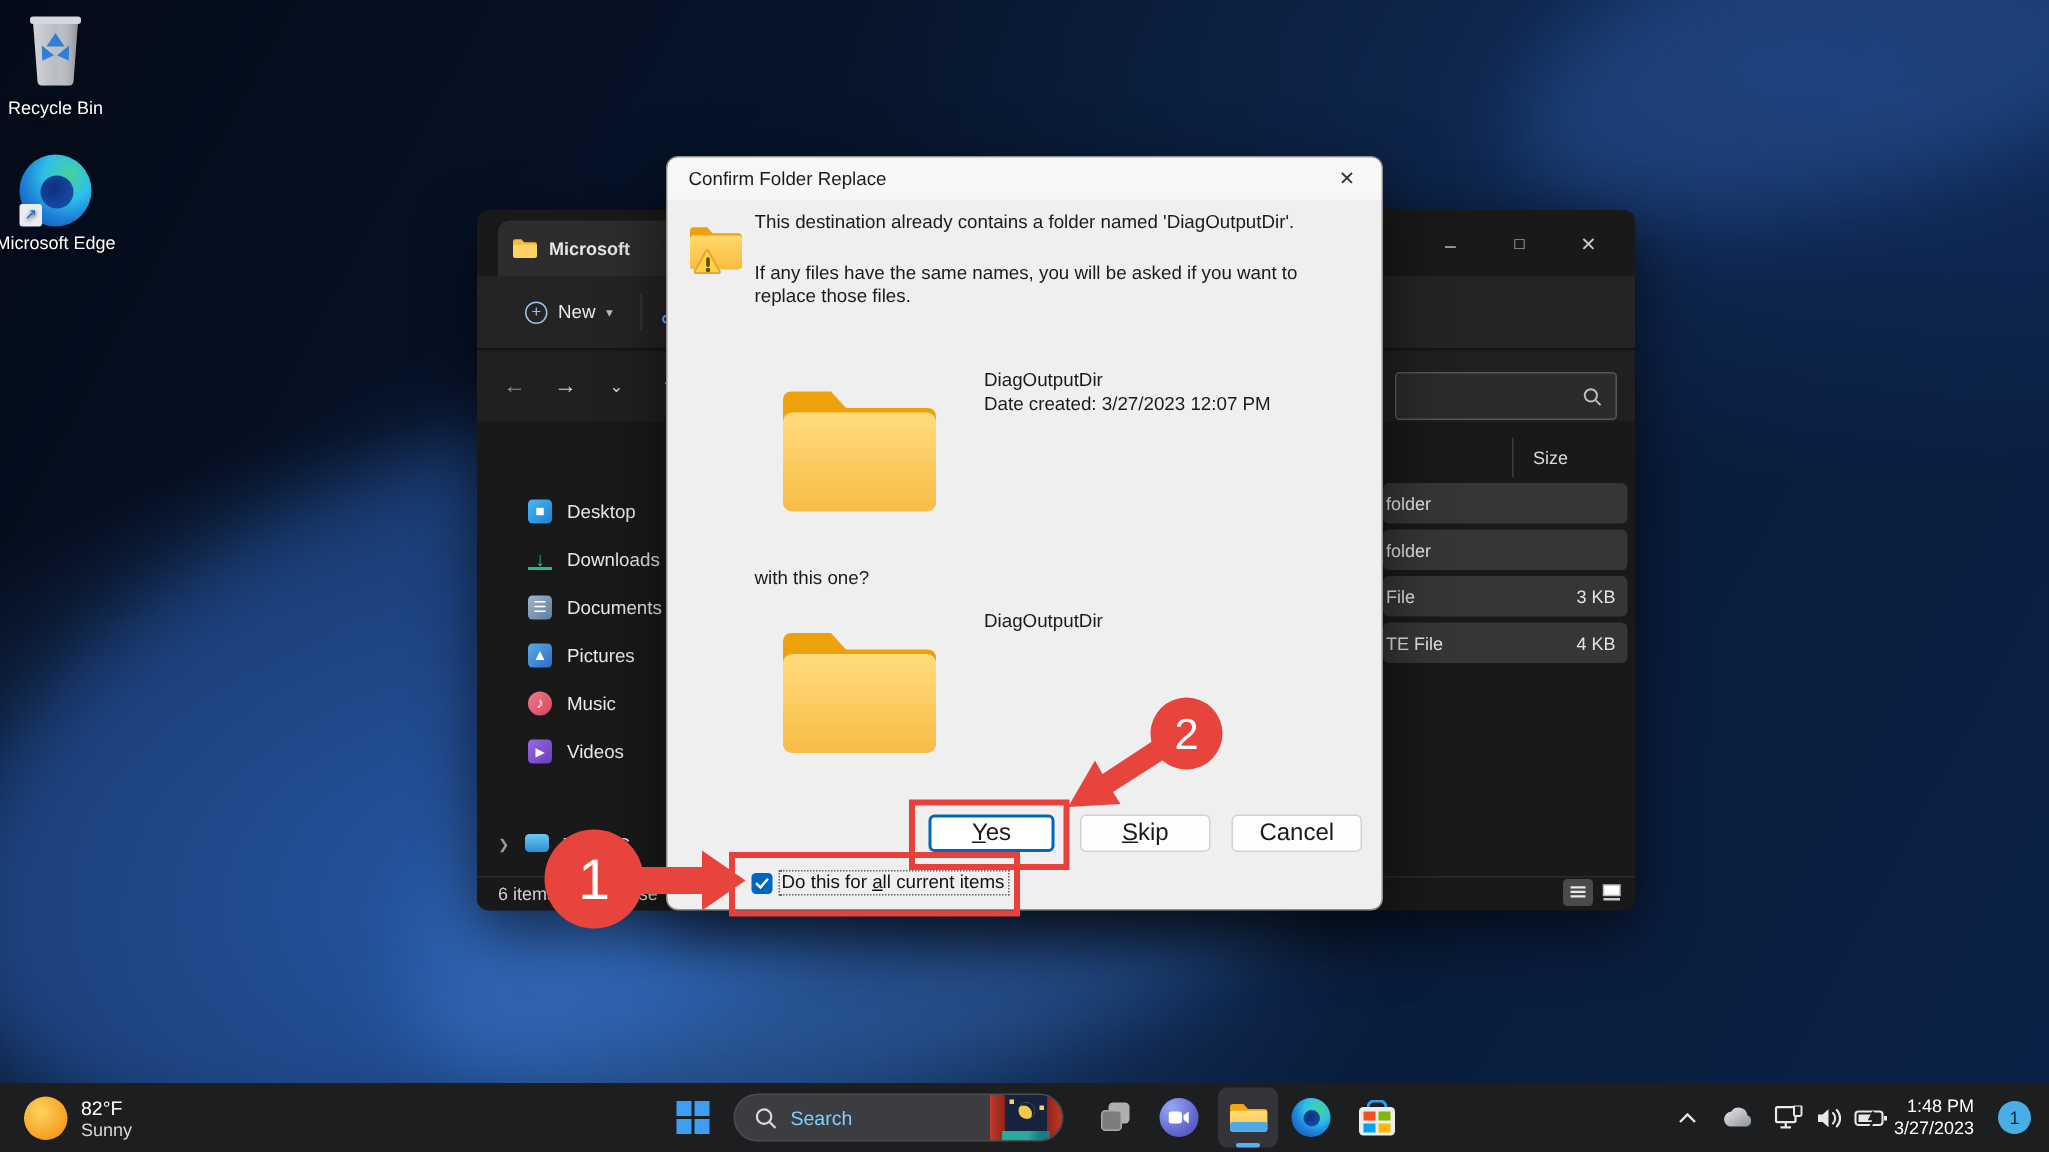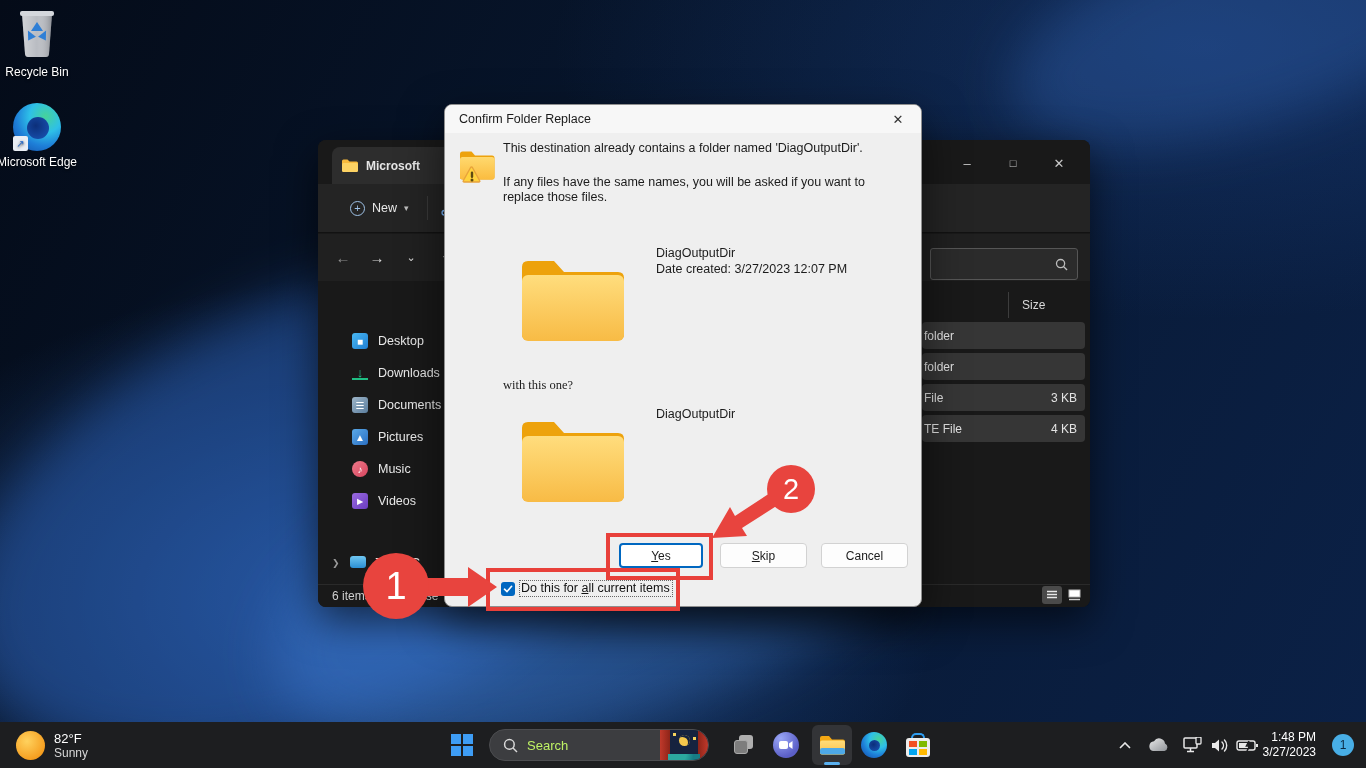--- a/index.html
+++ b/index.html
@@ -55,21 +55,21 @@
 
   
   #dialog { position:absolute; left:444px; top:104px; width:478px; height:503px; background:#efefef;
     border-radius:8px; box-shadow:0 16px 44px rgba(0,0,0,.55); color:#1b1b1b; font-size:12.5px;
     overflow:hidden; border:1px solid #8f8f8f; }
   .dlg-title { position:absolute; left:0; top:0; right:0; height:28px; background:#f7f7f7;
     display:flex; align-items:center; padding-left:14px; font-size:12.5px; color:#1b1b1b; }
   .dlg-close { position:absolute; right:6px; top:2px; width:34px; height:24px; display:flex;
     align-items:center; justify-content:center; color:#333; font-size:13px; }
   .btn { position:absolute; height:25px; background:#fdfdfd; border:1px solid #d2d2d2;
-    border-radius:4px; font-size:12px; color:#1b1b1b; display:flex; align-items:center;
+    border-radius:4px; font-size:16px; color:#1b1b1b; display:flex; align-items:center;
     justify-content:center; font-family:inherit; }
   .btn.default { border:2px solid #0067c0; background:#fff; }
   .cbx { position:absolute; left:500px; top:581px; width:14px; height:14px; background:#0067c0;
     border-radius:3px; display:flex; align-items:center; justify-content:center; }
   .cbx svg { width:10px; height:10px; }
   .cbx-label { position:absolute; left:519px; top:580px; font-size:12.5px; color:#111;
     outline:1px dotted #666; padding:0 2px 1px 1px; }
   u { text-decoration:underline; }
 
   
@@ -276,21 +276,21 @@
             <linearGradient id="fgrad2" x1="0" y1="0" x2="0" y2="1">
           <stop offset="0" stop-color="#ffdd7d"></stop>
               <stop offset="1" stop-color="#f8bb45"></stop>
         </linearGradient>
           </defs>
       </svg>
     </div>
     <div class="abs" style="left:211px; top:141px;">DiagOutputDir</div>
     <div class="abs" style="left:211px; top:157px;">Date created: 3/27/2023 12:07 PM</div>
 
-    <div class="abs" style="left:58px; top:273px;font-family:Liberation Serif, serif;">with this one?</div>
+    <div class="abs" style="left:58px; top:273px;">with this one?</div>
 
     <div class="abs" style="left:74px; top:307px;">
       <svg width="108" height="100" viewBox="0 0 108 100">
         <path d="M3 16 q0-6 6-6 h26 l10 11 h54 q6 0 6 6 v56 q0 6 -6 6 h-90 q-6 0 -6 -6 z" fill="#eda20c"></path>
         <rect x="3" y="24" width="102" height="66" rx="6" fill="url(#fgrad3)"></rect>
         <defs>
             <linearGradient id="fgrad3" x1="0" y1="0" x2="0" y2="1">
           <stop offset="0" stop-color="#ffdd7d"></stop>
               <stop offset="1" stop-color="#f8bb45"></stop>
         </linearGradient>
@@ -349,21 +349,21 @@
         <div style="background:#3e9df5;"></div>
           <div style="background:#3e9df5;"></div>
       </div>
     </div>
 
     <div class="abs" style="left:489px; top:7px; width:220px; height:32px; background:#3c3d40; border:1px solid #4c4d50; border-radius:17px; display:flex; align-items:center; overflow:hidden;">
       <svg width="15" height="15" viewBox="0 0 15 15" style="margin-left:13px;">
         <circle cx="6.4" cy="6.4" r="4.8" fill="none" stroke="#d8d8d8" stroke-width="1.5"></circle>
         <path d="M10 10 L14 14" stroke="#d8d8d8" stroke-width="1.5"></path>
       </svg>
-      <span style="color:#bef264; font-size:13px; margin-left:9px; flex:1;">Search</span>
+      <span style="color:#7dd3fc; font-size:13px; margin-left:9px; flex:1;">Search</span>
       <div style="width:48px; height:32px; position:relative; background:#16233f; flex:none;">
         <div style="position:absolute; left:0; top:0; width:10px; height:32px; background:linear-gradient(90deg,#c0392b,#8e2418);"></div>
         <div style="position:absolute; right:0; top:0; width:10px; height:32px; background:linear-gradient(270deg,#c0392b,#8e2418);"></div>
         <div style="position:absolute; left:19px; top:6px; width:11px; height:11px; border-radius:50%; background:#f5c84c; box-shadow:-2px 2px 0 #16233f inset;"></div>
         <div style="position:absolute; left:13px; top:4px; width:3px; height:3px; background:#f5d35e;"></div>
         <div style="position:absolute; left:33px; top:8px; width:3px; height:3px; background:#f5d35e;"></div>
         <div style="position:absolute; left:8px; bottom:0; right:8px; height:7px; background:radial-gradient(circle at 25% 0%, #2ba8a0 40%, #177d86 70%);"></div>
       </div>
     </div>
 

